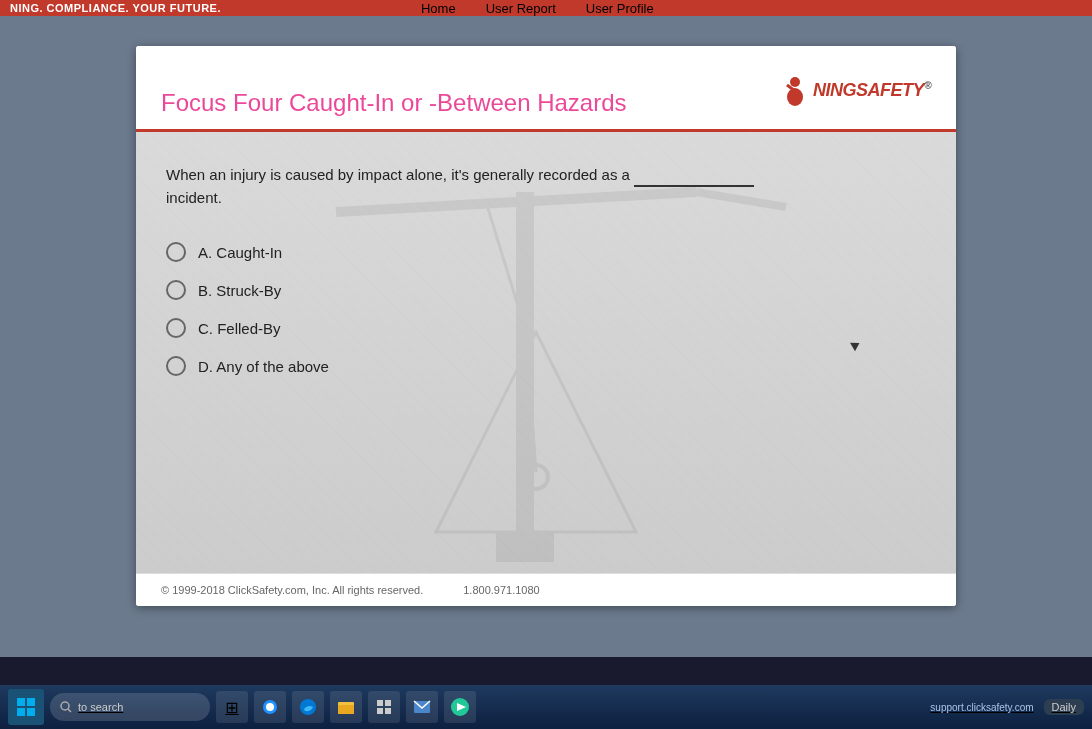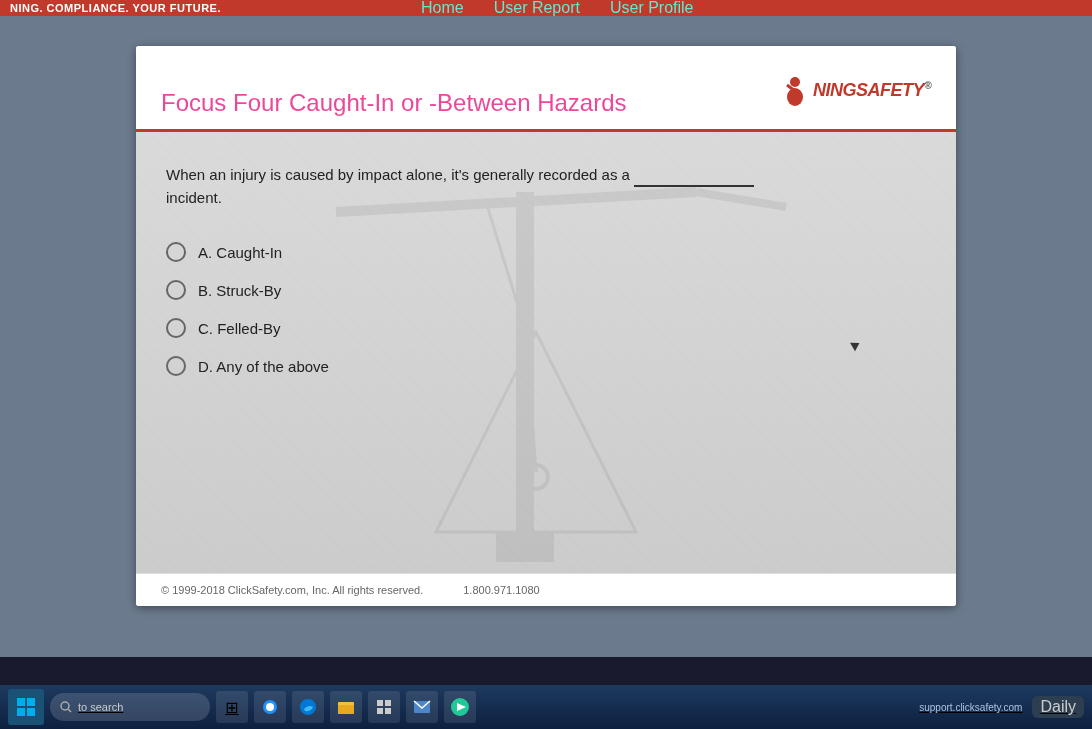--- a/index.html
+++ b/index.html
@@ -26,22 +26,22 @@
       font-size: 11px;
       font-weight: bold;
       letter-spacing: 0.5px;
       margin-right: 200px;
     }
     .nav-links {
       display: flex;
       gap: 30px;
     }
     .nav-link {
-      color: #5eead4;
-      font-size: 16px;
+      color: #000000;
+      font-size: 13px;
       text-decoration: none;
       cursor: pointer;
     }
 
     
     .main-area {
       background: #6b7a8d;
       width: 100%;
       height: calc(729px - 28px - 60px);
       display: flex;
@@ -219,21 +219,21 @@
       gap: 10px;
       justify-content: flex-end;
     }
     .taskbar-link {
       color: #aac4e8;
       font-size: 10px;
     }
     .daily-badge {
       background: #2c3e50;
       color: #ccc;
-      font-size: 16px;
+      font-size: 11px;
       padding: 2px 8px;
       border-radius: 6px;
     }
 
     
     .cursor-arrow {
       position: absolute;
       right: 240px;
       top: 340px;
       width: 0;

